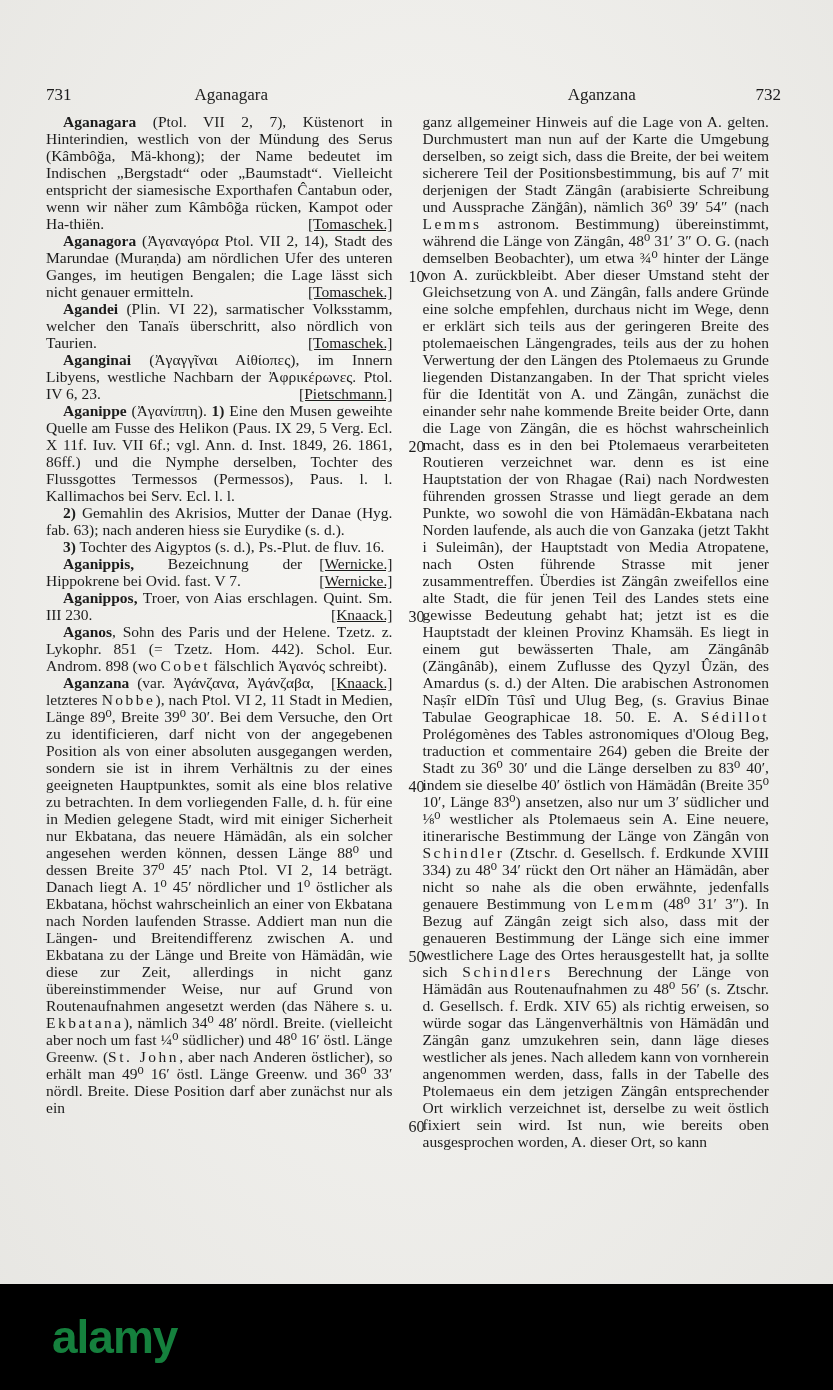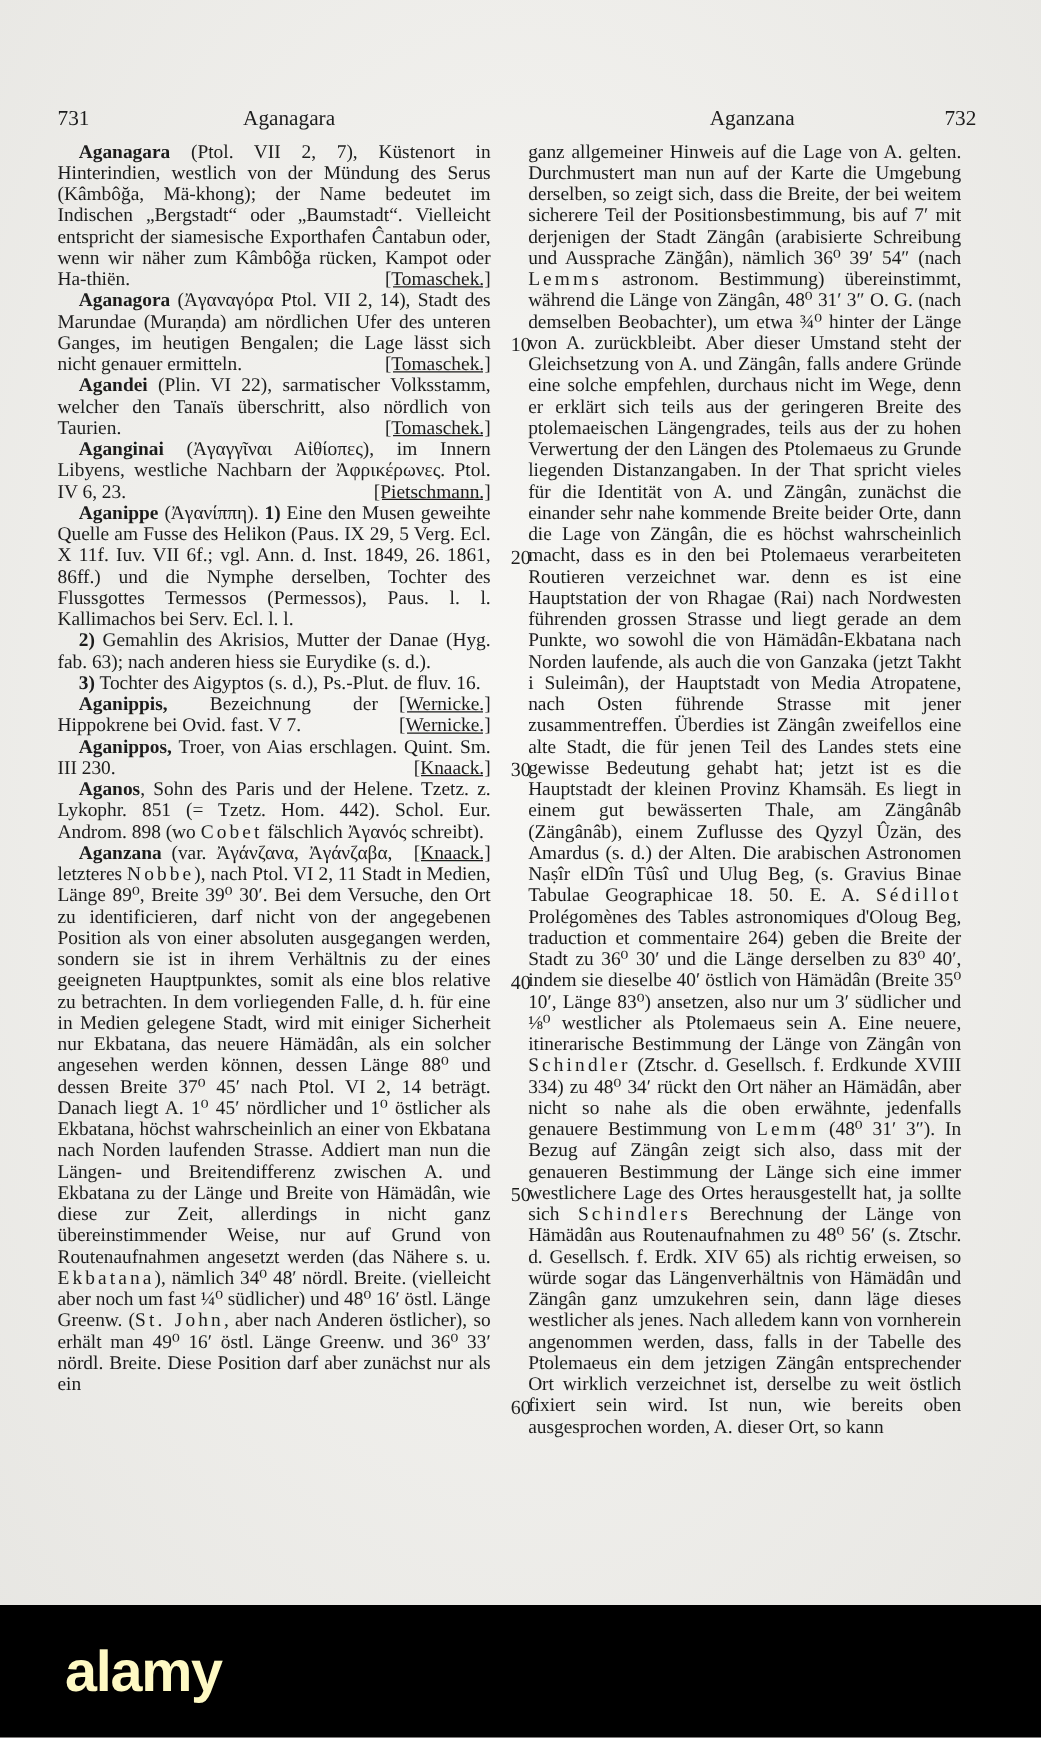--- a/index.html
+++ b/index.html
@@ -50,21 +50,21 @@
   .gutter span{
     position:absolute;left:50%;transform:translateX(-50%);
     font-size:16px;line-height:17px;
   }
   .alamy-bar{
     position:relative;
     width:833px;height:106px;
     background:#000000;
     display:flex;align-items:center;justify-content:space-between;
     padding:0 52px;box-sizing:border-box;
-    color:#fef9c3;
+    color:#15803d;
     font-family:"Liberation Sans","DejaVu Sans",sans-serif;
   }
   .alamy-logo{
     font-size:46px;font-weight:bold;letter-spacing:-1px;line-height:1;
   }
   .alamy-meta{text-align:right;}
   .alamy-meta .img-id{font-size:15px;letter-spacing:0.3px;}
   .alamy-meta .url{font-size:19px;font-weight:bold;margin-top:7px;}
 </style>
 </head>

